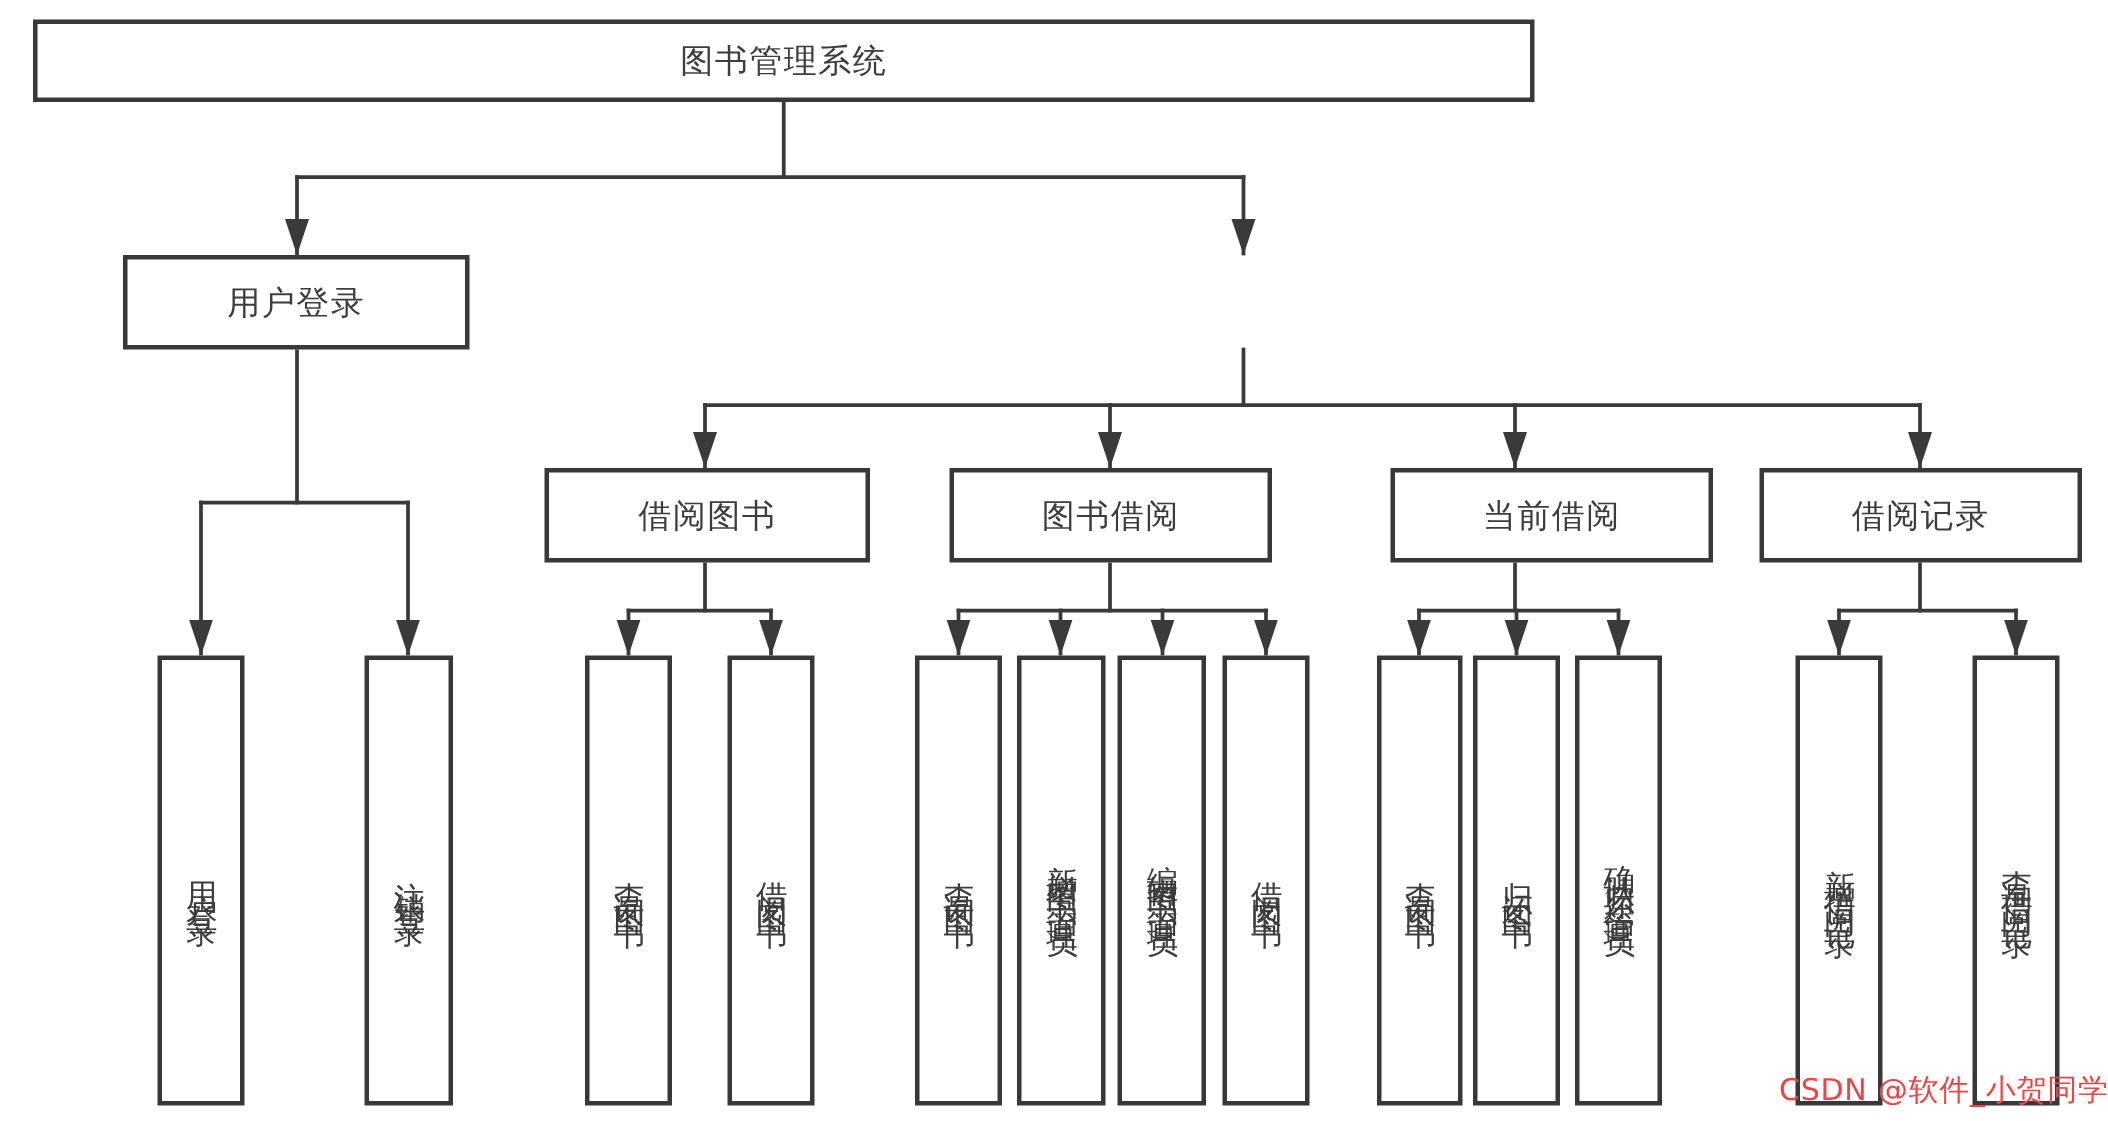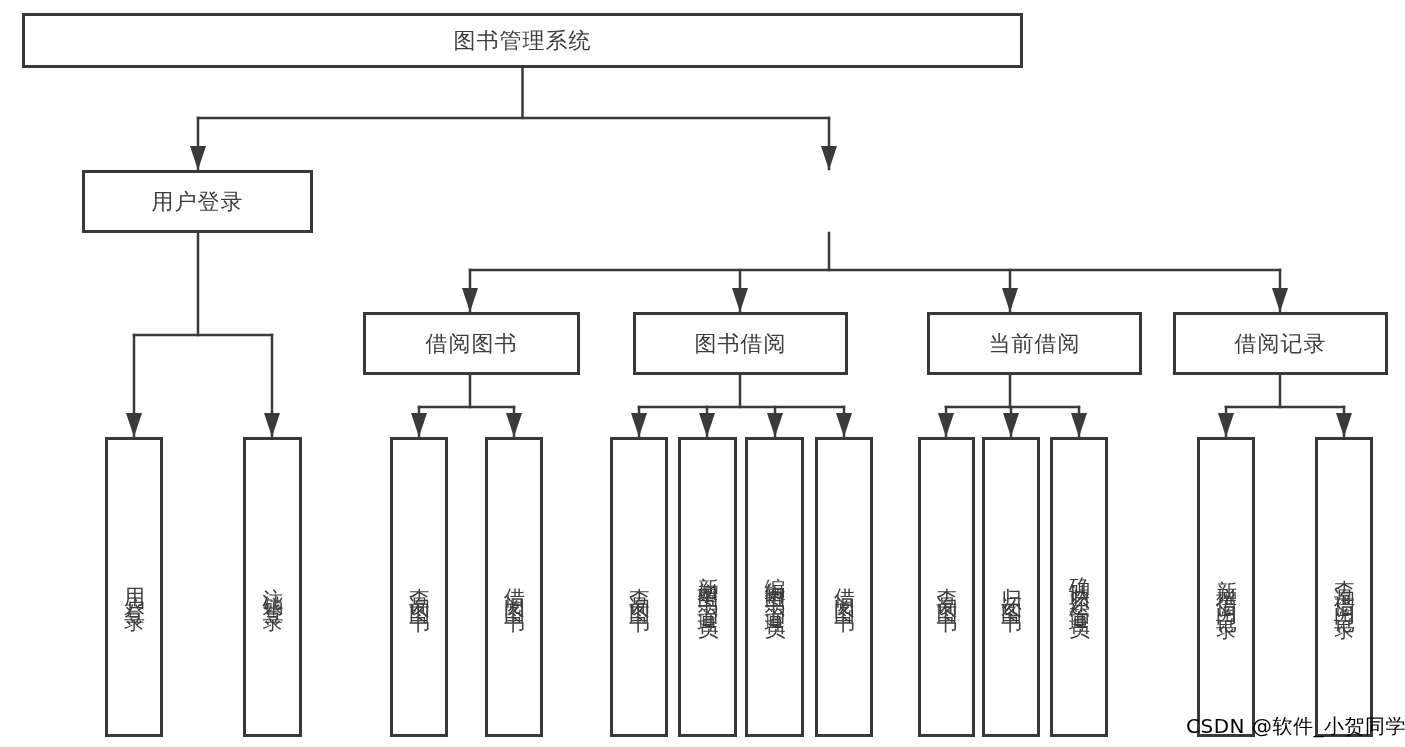--- a/index.html
+++ b/index.html
@@ -24,21 +24,21 @@
   .vbox { top:437px; height:300px; }
   .vbox .vtext {
     writing-mode:vertical-rl;
     font-size:21px; line-height:1;
     letter-spacing:8px;
     color:#3d3d3d;
     white-space:nowrap;
   }
   .watermark {
     position:absolute; left:1186px; top:713px;
-    font-size:20px; color:#000000; letter-spacing:0.5px;
+    font-size:20px; color:#ef4444; letter-spacing:0.5px;
     z-index:5; white-space:nowrap;
   }
 </style>
 </head>
 <body>
 
 <div class="canvas">
 
   <svg class="connectors" width="1405" height="747">
     <defs>

